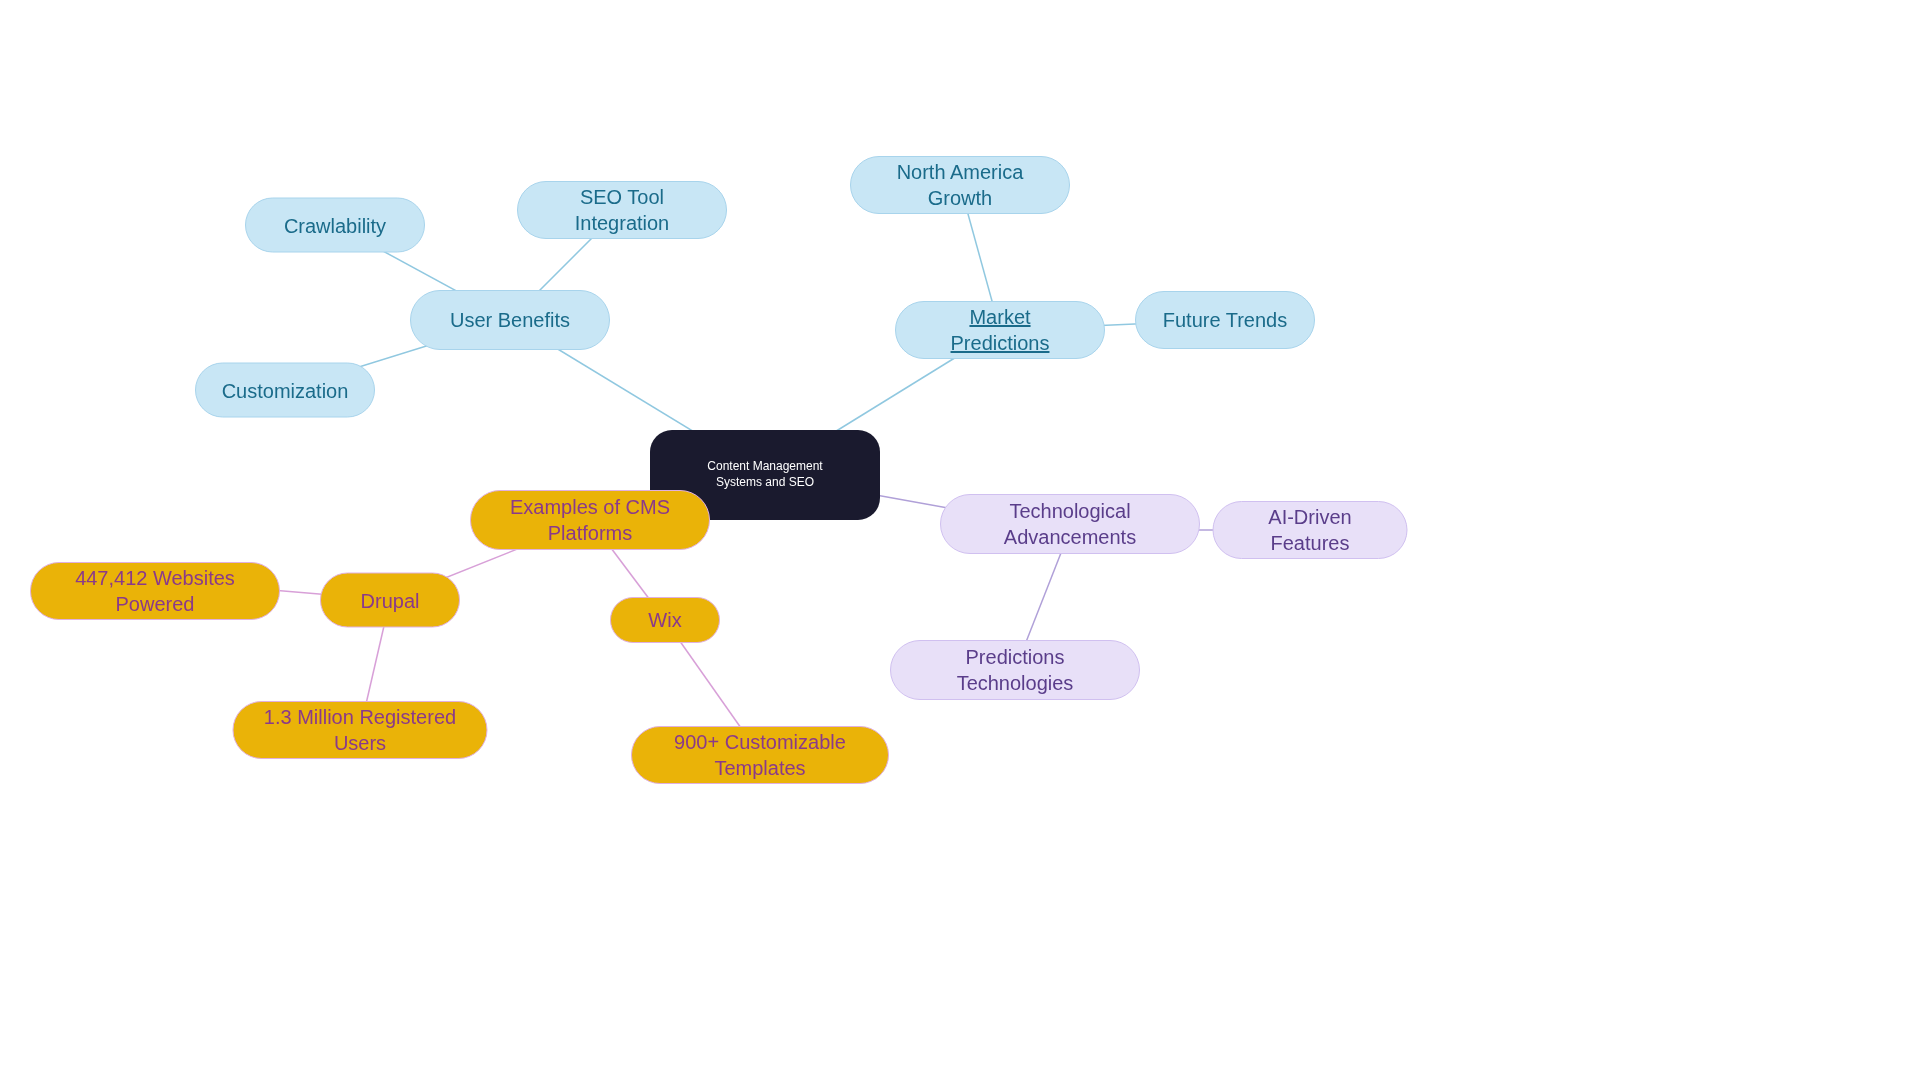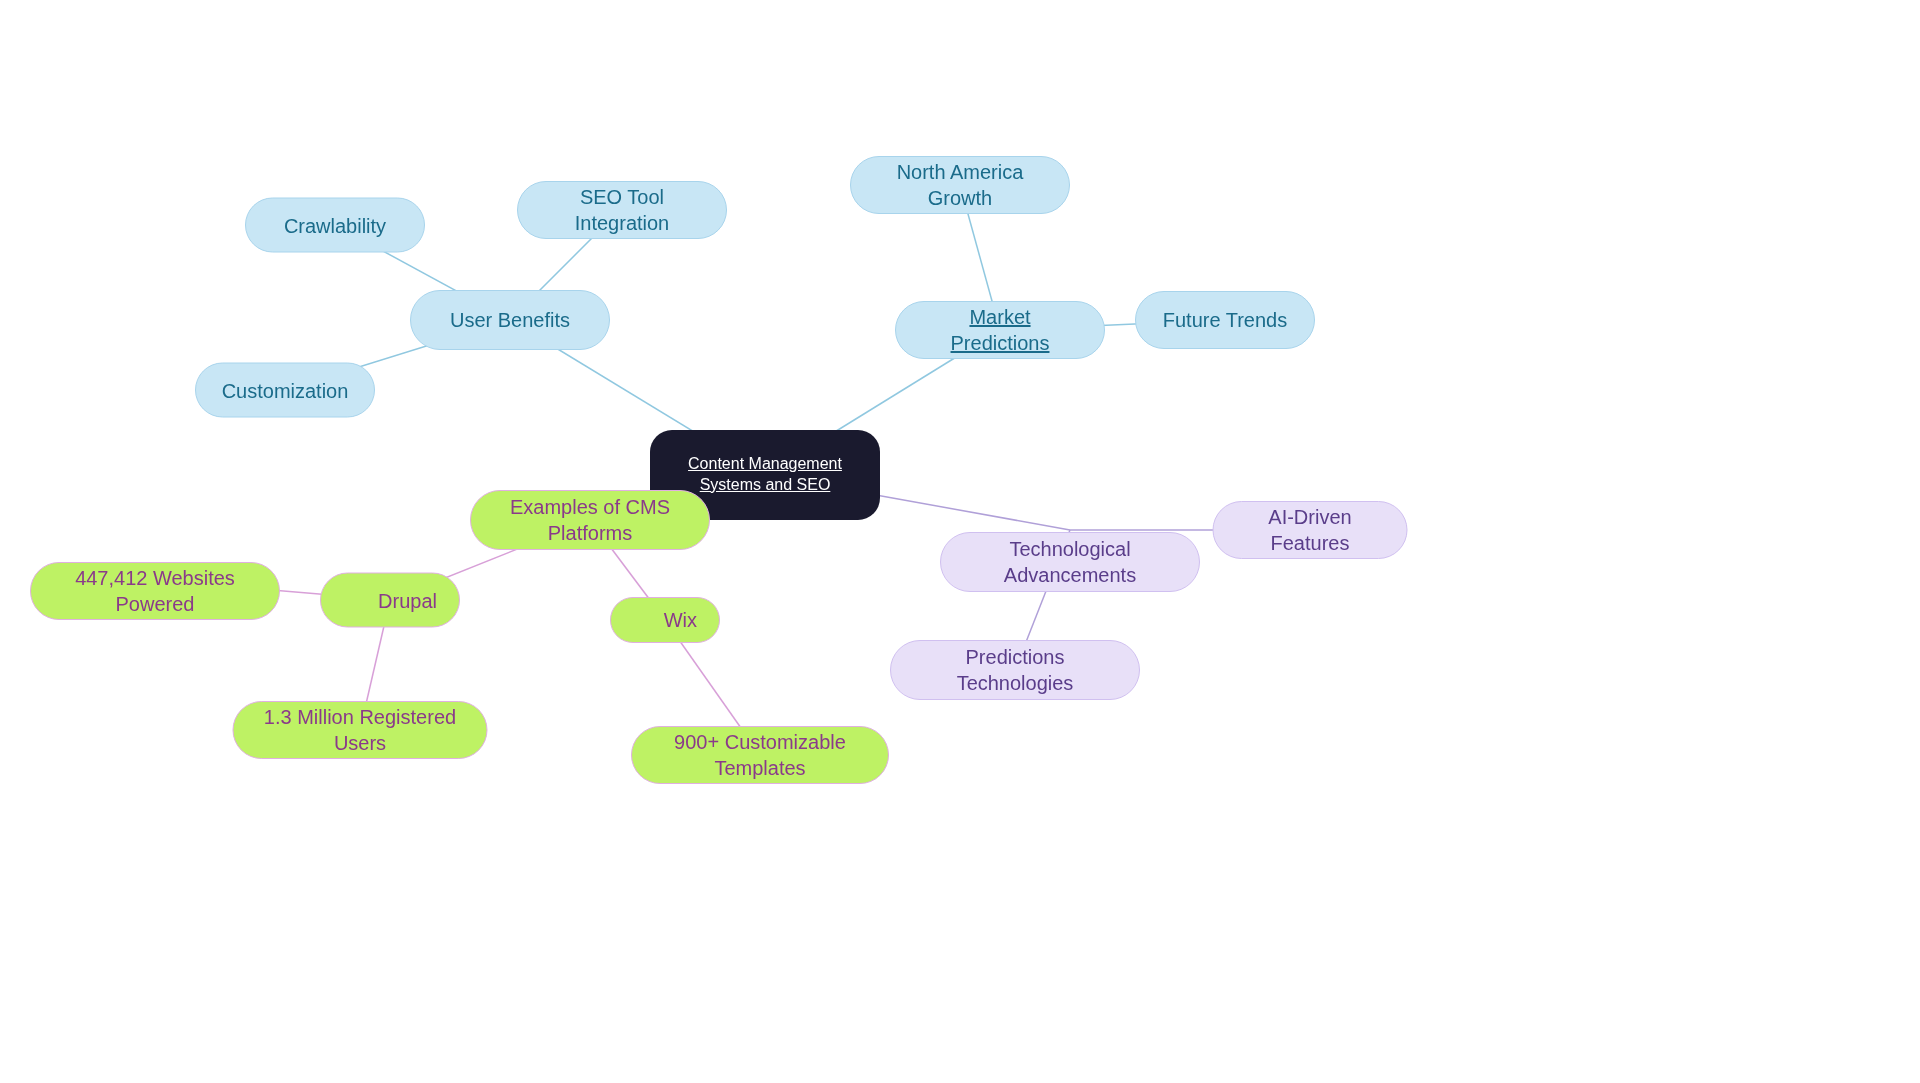--- a/index.html
+++ b/index.html
@@ -34,40 +34,39 @@
       padding: 12px 22px;
     }
     
     .node-center {
       background: #1a1a2e;
       color: #ffffff;
       border-radius: 22px;
       width: 230px;
       height: 90px;
     }
-    .node-center .node-label { font-size: 16px; text-decoration: underline; }
+    .node-center .node-label { font-size: 12px; }
 
     
     .node-blue {
       background: #c8e6f5;
       color: #1a6b8a;
       border: 1.5px solid #a8d4ec;
     }
     
     .node-purple {
       background: #e8e0f8;
       color: #5a3d8a;
       border: 1.5px solid #d0c0f0;
     }
     
     .node-pink {
-      background: #bef264;
+      background: #eab308;
       color: #8a3a8a;
       border: 1.5px solid #e0b0e0;
-      justify-content: flex-end;
     }
     
     .node-lg { width: 200px; height: 60px; }
     .node-md { width: 180px; height: 55px; }
     .node-sm { width: 160px; height: 50px; }
   </style>
 </head>
 <body>
 
 <svg id="mindmap-lines">
@@ -115,21 +114,21 @@
 </div>
 
 <div class="node node-blue" style="left: 960px; top: 185px; width: 220px; height: 58px;">
   <span class="node-label">North America Growth</span>
 </div>
 
 <div class="node node-blue node-md" style="left: 1225px; top: 320px; width: 180px; height: 58px;">
   <span class="node-label">Future Trends</span>
 </div>
 
-<div class="node node-purple" style="left: 1070px; top: 562px; width: 260px; height: 60px;">
+<div class="node node-purple" style="left: 1070px; top: 524px; width: 260px; height: 60px;">
   <span class="node-label">Technological Advancements</span>
 </div>
 
 <div class="node node-purple" style="left: 1310px; top: 530px; width: 195px; height: 58px;">
   <span class="node-label">AI-Driven Features</span>
 </div>
 
 <div class="node node-purple" style="left: 1015px; top: 670px; width: 250px; height: 60px;">
   <span class="node-label">Predictions Technologies</span>
 </div>

